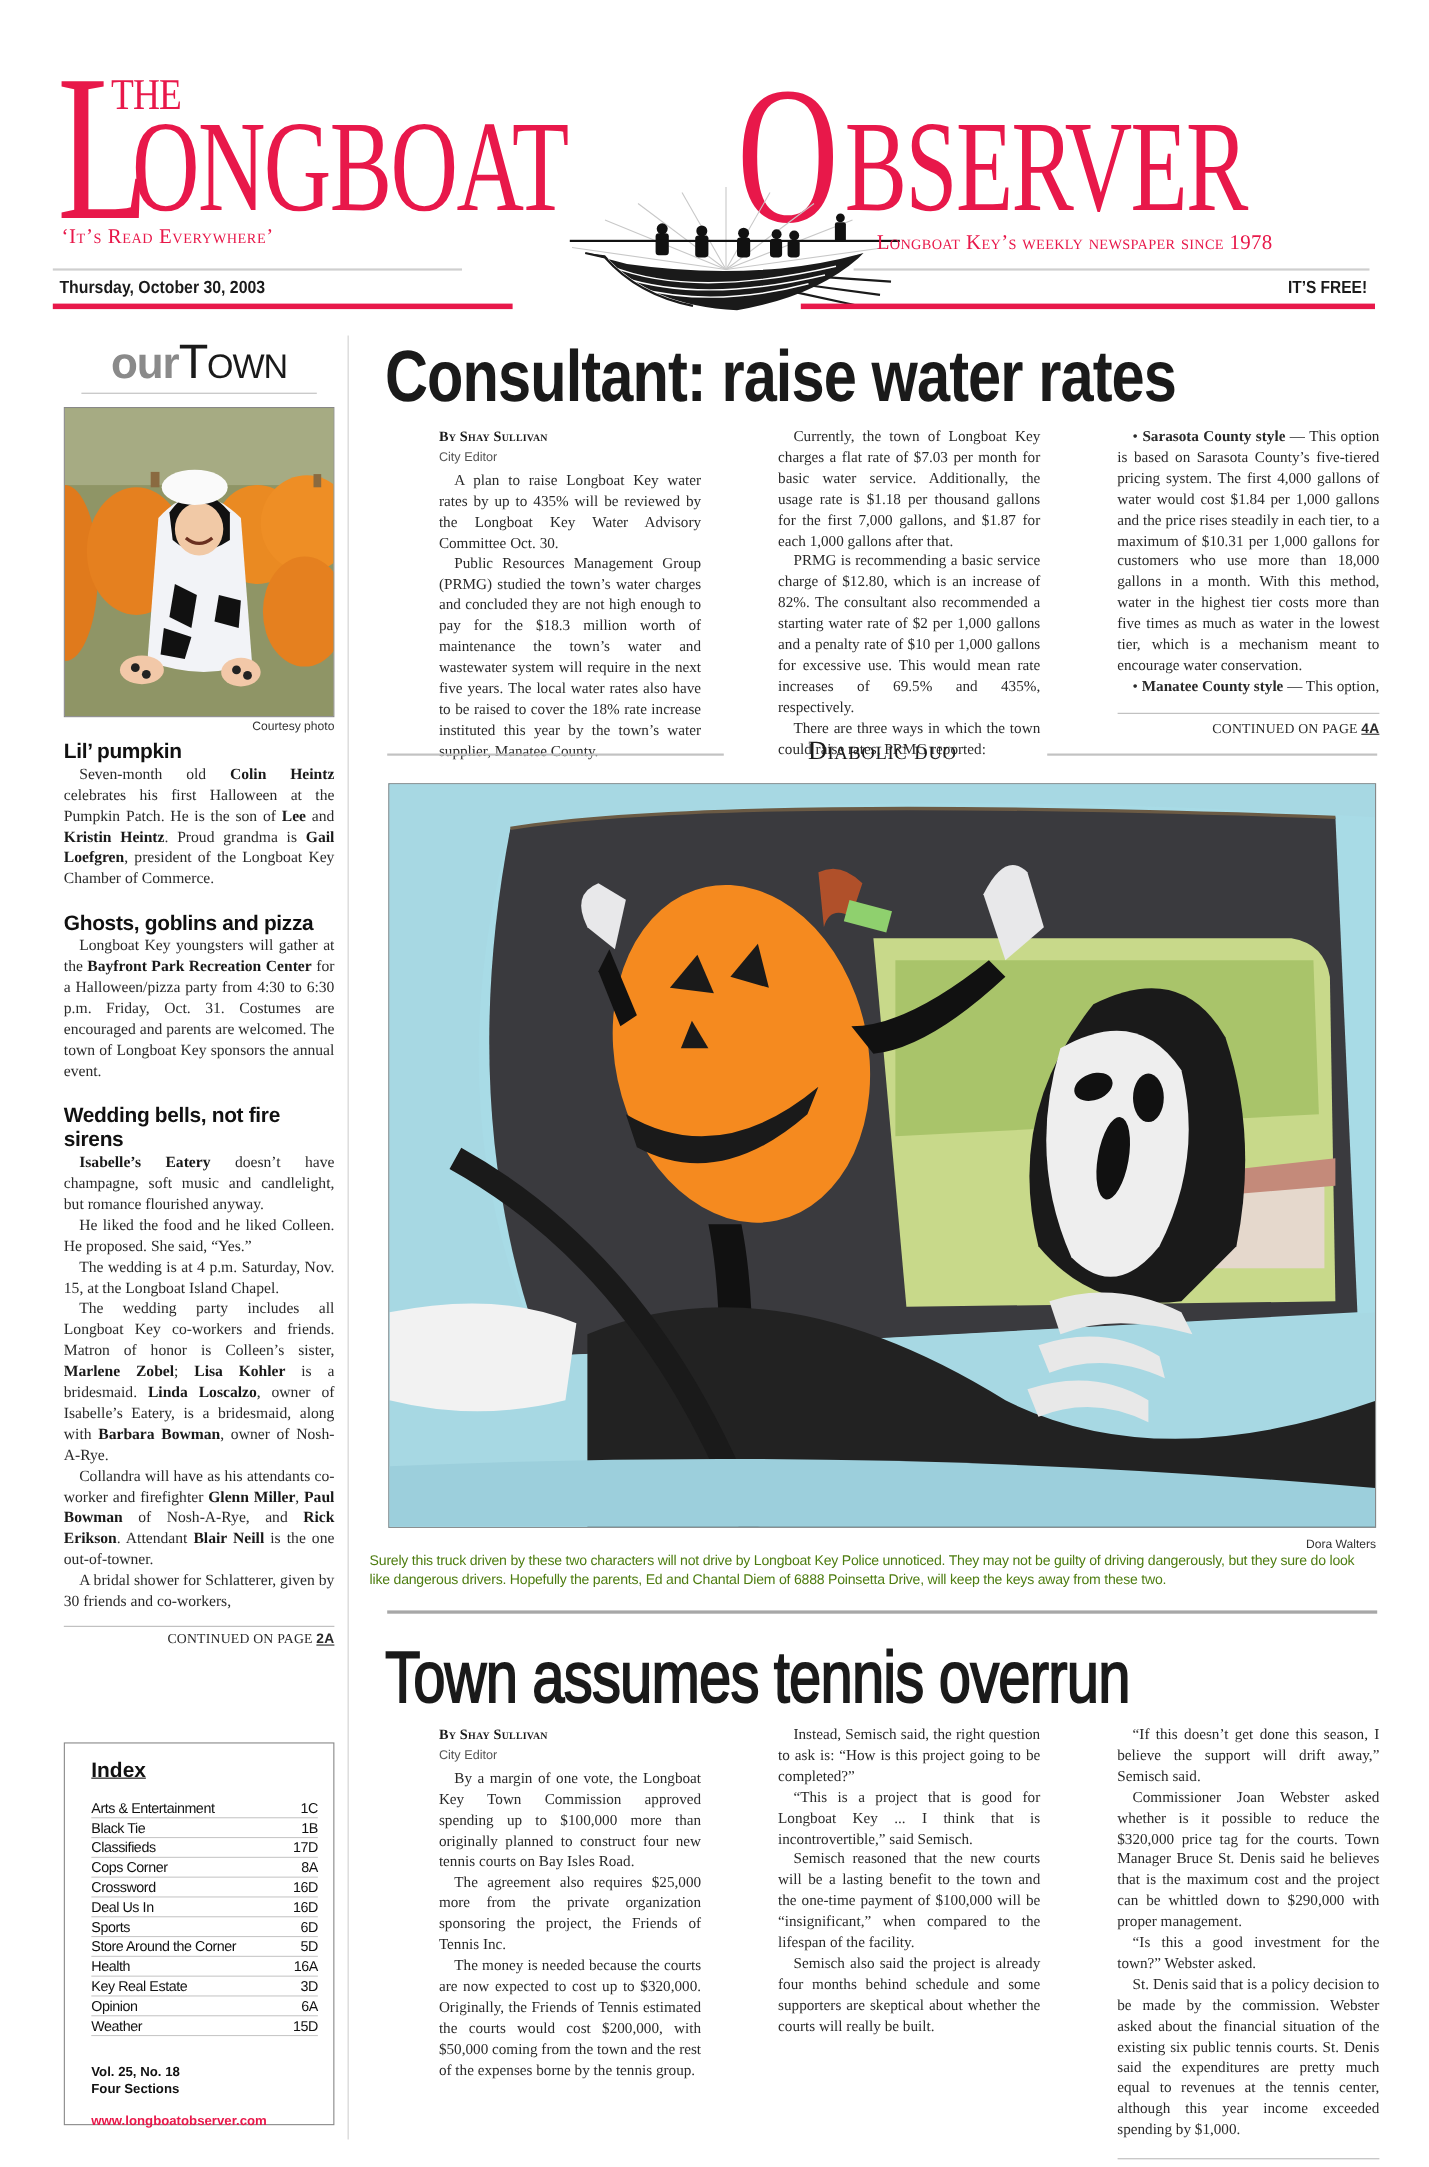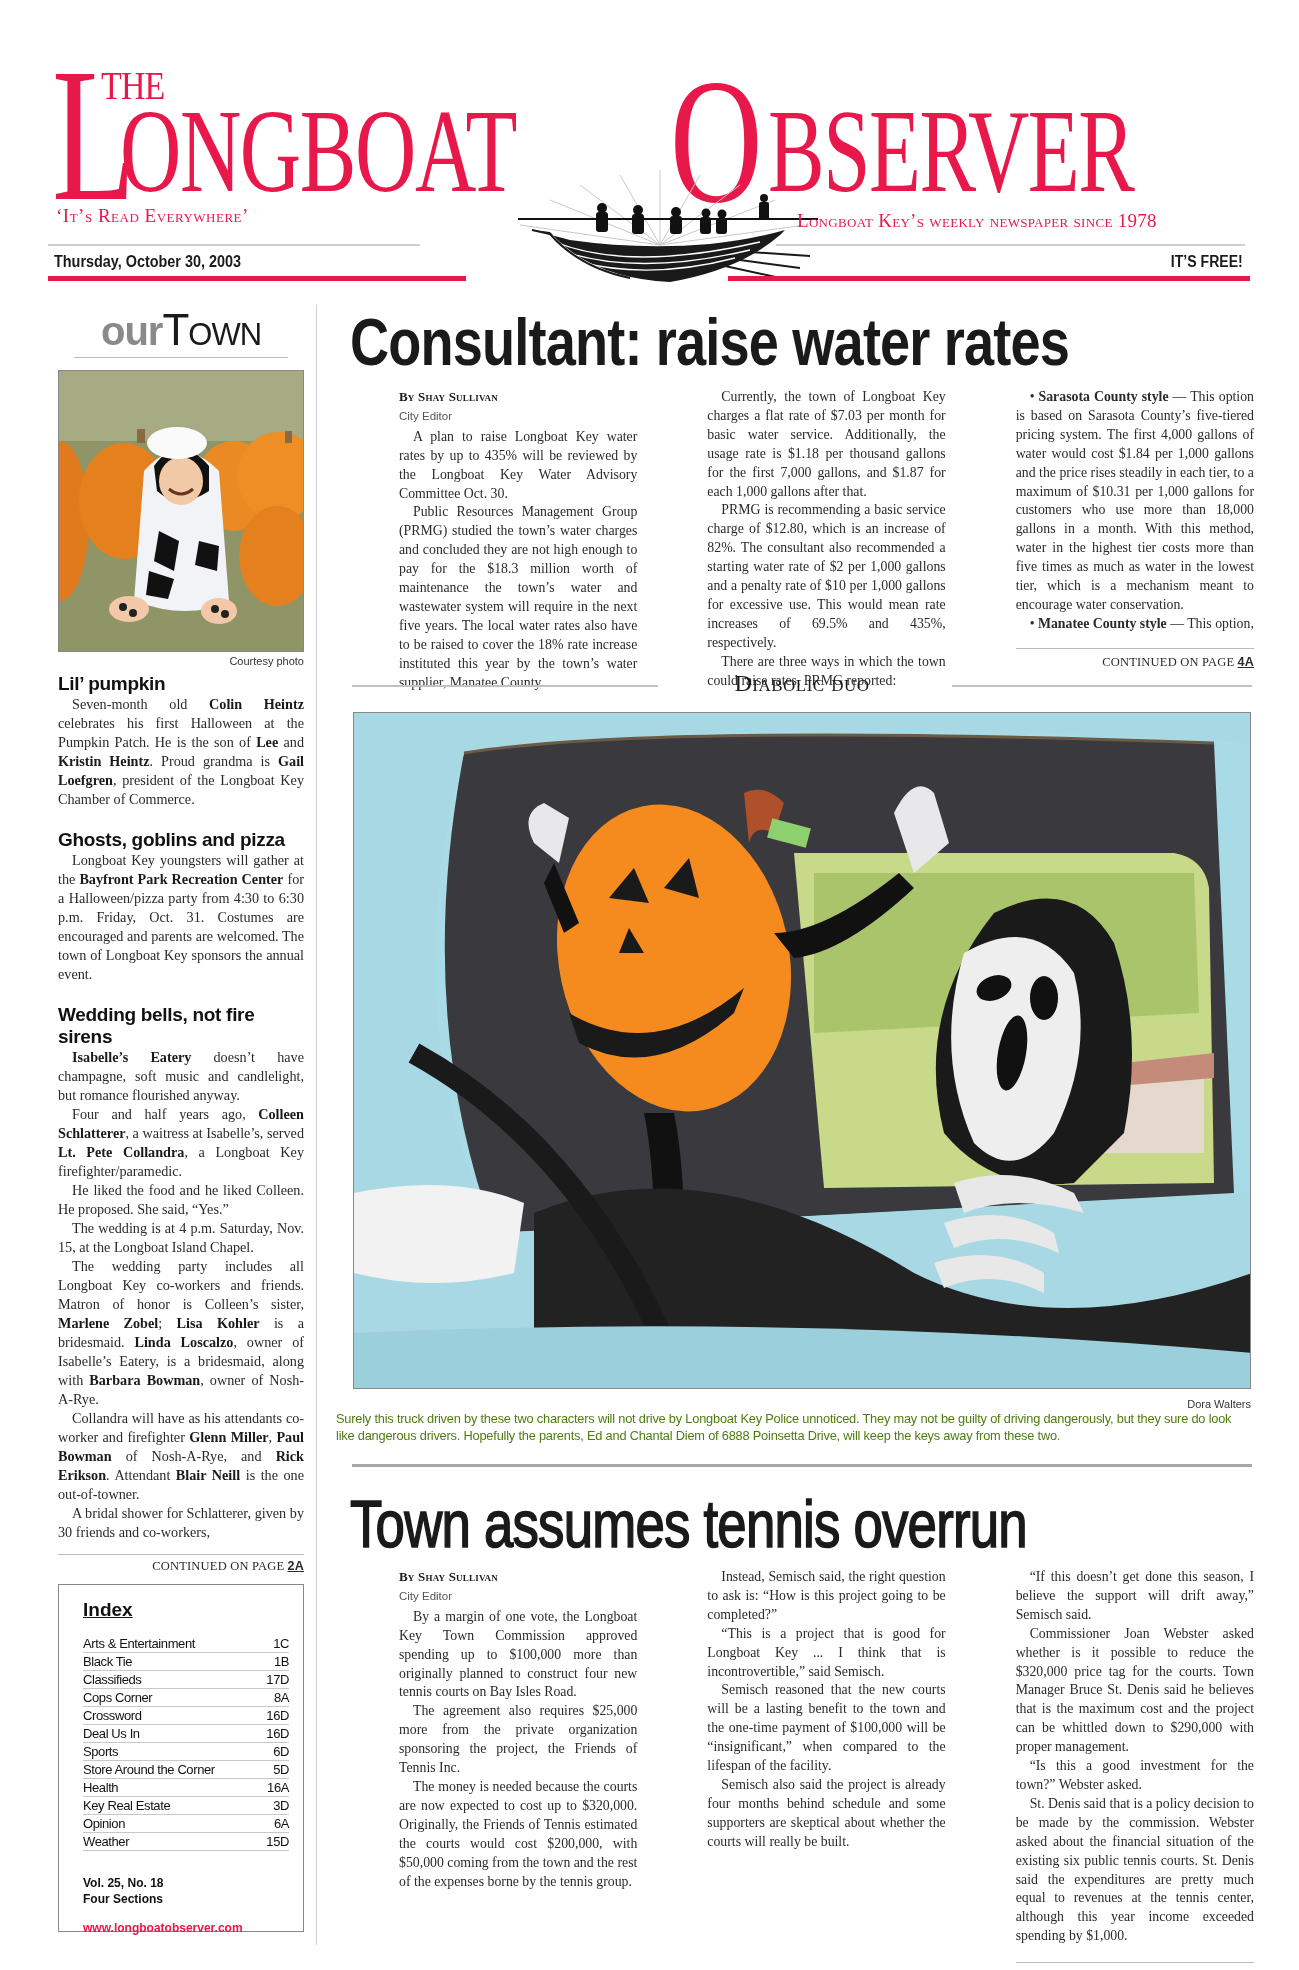--- a/index.html
+++ b/index.html
@@ -174,21 +174,20 @@
   <div class="side-gap"></div>
   <h3 class="side-head">Ghosts, goblins and pizza</h3>
   <div class="side-body">
       <p>Longboat Key youngsters will gather at the <b>Bayfront Park Recreation Center</b> for a Halloween/pizza party from 4:30 to 6:30 p.m. Friday, Oct. 31. Costumes are encouraged and parents are welcomed. The town of Longboat Key sponsors the annual event.</p>
     </div>
 
   <div class="side-gap"></div>
   <h3 class="side-head">Wedding bells, not fire sirens</h3>
   <div class="side-body">
       <p><b>Isabelle’s Eatery</b> doesn’t have champagne, soft music and candlelight, but romance flourished anyway.</p>
-      <p>Four and half years ago, <b>Colleen Schlatterer</b>, a waitress at Isabelle’s, served <b>Lt. Pete Collandra</b>, a Longboat Key firefighter/paramedic.</p>
       <p>He liked the food and he liked Colleen. He proposed. She said, “Yes.”</p>
       <p>The wedding is at 4 p.m. Saturday, Nov. 15, at the Longboat Island Chapel.</p>
       <p>The wedding party includes all Longboat Key co-workers and friends. Matron of honor is Colleen’s sister, <b>Marlene Zobel</b>; <b>Lisa Kohler</b> is a bridesmaid. <b>Linda Loscalzo</b>, owner of Isabelle’s Eatery, is a bridesmaid, along with <b>Barbara Bowman</b>, owner of Nosh-A-Rye.</p>
       <p>Collandra will have as his attendants co-worker and firefighter <b>Glenn Miller</b>, <b>Paul Bowman</b> of Nosh-A-Rye, and <b>Rick Erikson</b>. Attendant <b>Blair Neill</b> is the one out-of-towner.</p>
       <p>A bridal shower for Schlatterer, given by 30 friends and co-workers,</p>
     </div>
 
   <div class="continued">
     <span>CONTINUED ON PAGE</span>
     <b>2A</b>

